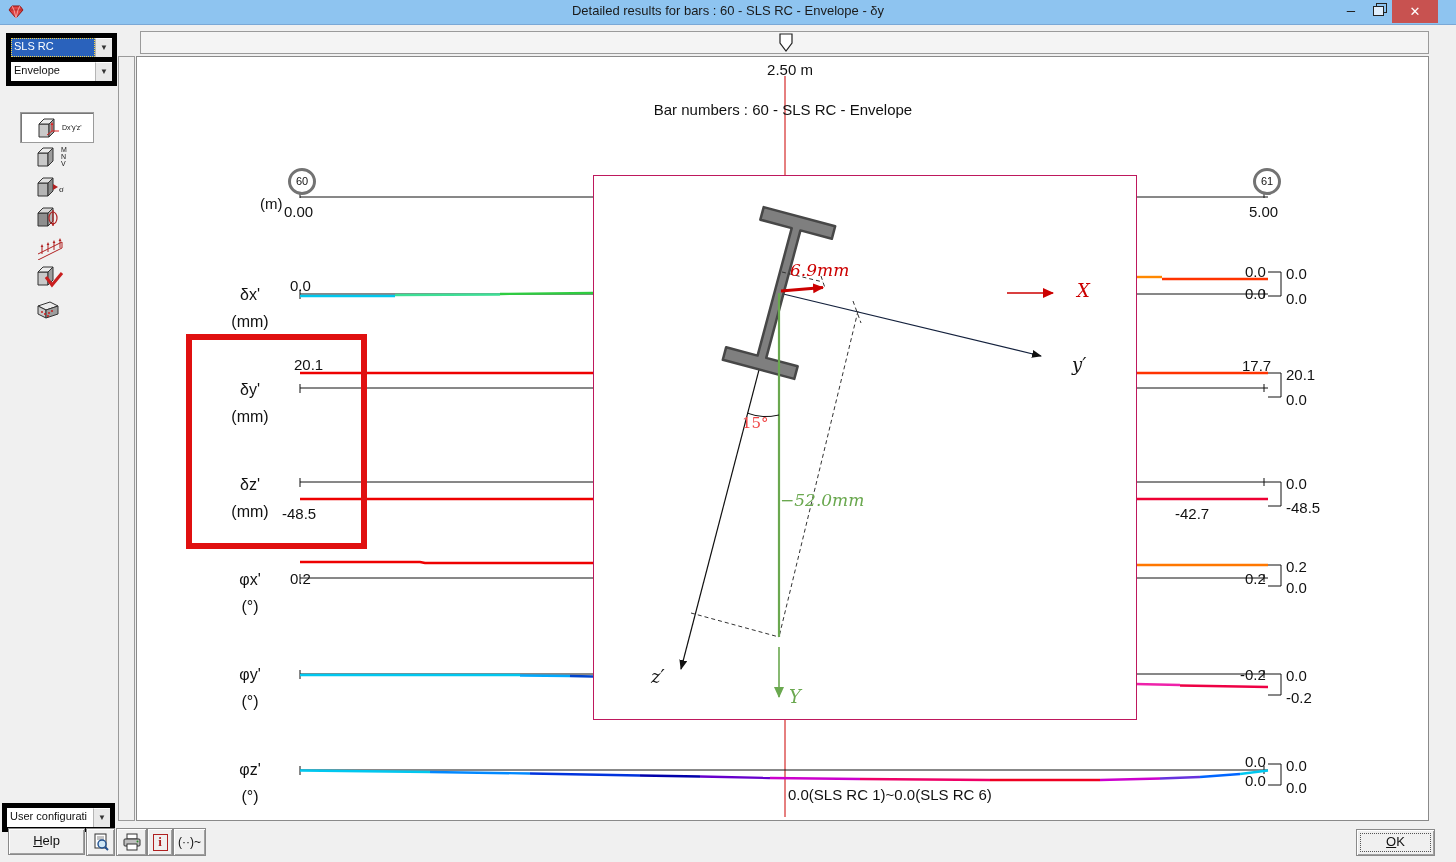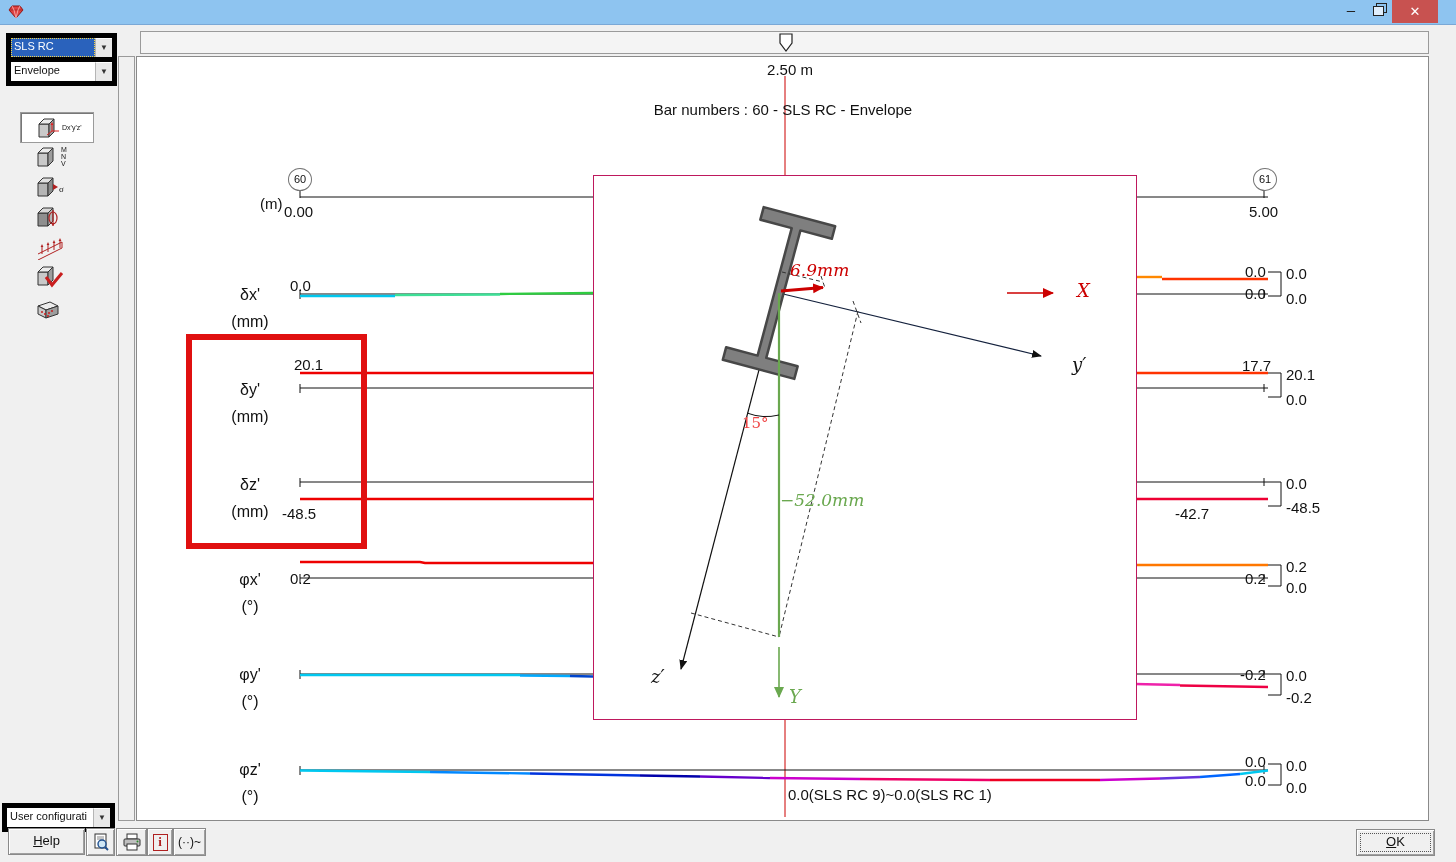--- a/index.html
+++ b/index.html
@@ -29,21 +29,21 @@
   .sicon svg{margin-left:14px;}
   .sicon .ic-label{font-size:7px;color:#111;margin-left:1px;line-height:7px;white-space:pre;}
   
   .topstrip{left:140px;top:31px;width:1287px;height:21px;background:#f4f4f4;border:1px solid #9a9a9a;}
   .leftstrip{left:118px;top:56px;width:15px;height:763px;background:#f0f0f0;border:1px solid #9a9a9a;}
   .plotarea{left:136px;top:56px;width:1291px;height:763px;background:#ffffff;border:1px solid #8a8a8a;}
   
   .ptxt{font-size:15px;color:#111;white-space:nowrap;}
   .ptxt12{font-size:15px;color:#111;white-space:nowrap;}
   .rowlab{font-size:16px;color:#111;width:70px;text-align:center;}
-  .circle{width:22px;height:21px;border:1px solid #737373;border-radius:50%;text-align:center;font-size:11px;line-height:21px;background:#fff;}
+  .circle{width:22px;height:21px;border:3px solid #737373;border-radius:50%;text-align:center;font-size:11px;line-height:21px;background:#fff;}
   .heading{font-size:15px;color:#111;width:300px;text-align:center;}
   
   .overlay{left:593px;top:175px;width:542px;height:543px;background:#fff;border:1px solid #be185d;z-index:30;}
   .math{font-family:"DejaVu Serif",serif;font-style:italic;white-space:nowrap;}
   
   .redrect{left:186px;top:334px;width:169px;height:203px;border:6px solid #e01010;z-index:40;background:transparent;}
   
   .btn{background:#f0f0f0;border:1px solid #8a8a8a;box-shadow:inset 1px 1px 0 #fff, inset -1px -1px 0 #a0a0a0;font-size:13px;text-align:center;color:#111;}
   .tb-btn{top:828px;height:26px;background:#f0f0f0;border:1px solid #8a8a8a;box-shadow:inset 1px 1px 0 #fff, inset -1px -1px 0 #a0a0a0;display:flex;align-items:center;justify-content:center;}
   .ok-btn{left:1356px;top:829px;width:77px;height:25px;line-height:23px;}
@@ -57,20 +57,21 @@
 <body>
 
 <div class="abs titlebar">
   <div class="abs" style="left:8px;top:4px;">
     <svg width="16" height="16" viewBox="0 0 16 16">
       <polygon points="4,2 12,2 15,6 8,14 1,6" fill="#e04343" stroke="#8d1515" stroke-width="1"></polygon>
       <polyline points="1,6 15,6" stroke="#a82a2a" stroke-width="1" fill="none"></polyline>
       <polyline points="4,2 6,6 8,14 10,6 12,2" stroke="#f2a0a0" stroke-width="1" fill="none"></polyline>
     </svg>
   </div>
+  <div class="abs title-text">Detailed results for bars : 60 - SLS RC - Envelope - δy</div>
   <div class="abs win-btn min-btn">–</div>
   <div class="abs win-btn restore-btn">
     <div class="abs restore-glyph2"></div>
     <div class="abs restore-glyph"></div>
   </div>
   <div class="abs win-btn close-btn">✕</div>
 </div>
 
 <div class="abs combo" style="left:6px;top:33px;width:101px;">
   <div class="val sel">SLS RC</div>
@@ -304,21 +305,21 @@
 
 <div class="abs ptxt z25" style="left:1240px;top:666px;">-0.2</div>
 <div class="abs ptxt z25" style="left:1286px;top:667px;">0.0</div>
 <div class="abs ptxt z25" style="left:1286px;top:689px;">-0.2</div>
 
 <div class="abs ptxt z25" style="left:1245px;top:753px;">0.0</div>
 <div class="abs ptxt z25" style="left:1245px;top:772px;">0.0</div>
 <div class="abs ptxt z25" style="left:1286px;top:757px;">0.0</div>
 <div class="abs ptxt z25" style="left:1286px;top:779px;">0.0</div>
 
-<div class="abs ptxt12 z25" style="left:788px;top:786px;">0.0(SLS RC 9)~0.0(SLS RC 1)</div>
+<div class="abs ptxt12 z25" style="left:788px;top:786px;">0.0(SLS RC 1)~0.0(SLS RC 6)</div>
 
 <div class="abs overlay">
   <svg width="542" height="543" viewBox="593 175 542 543">
     <defs>
       <marker id="ab" markerUnits="userSpaceOnUse" markerWidth="12" markerHeight="10" refX="9" refY="4" orient="auto">
           <path d="M0,0 L10,4 L0,8 Z" fill="#111"></path>
         </marker>
       <marker id="ar" markerUnits="userSpaceOnUse" markerWidth="14" markerHeight="12" refX="10" refY="5" orient="auto">
           <path d="M0,0 L11,5 L0,10 Z" fill="#cc0000"></path>
         </marker>

